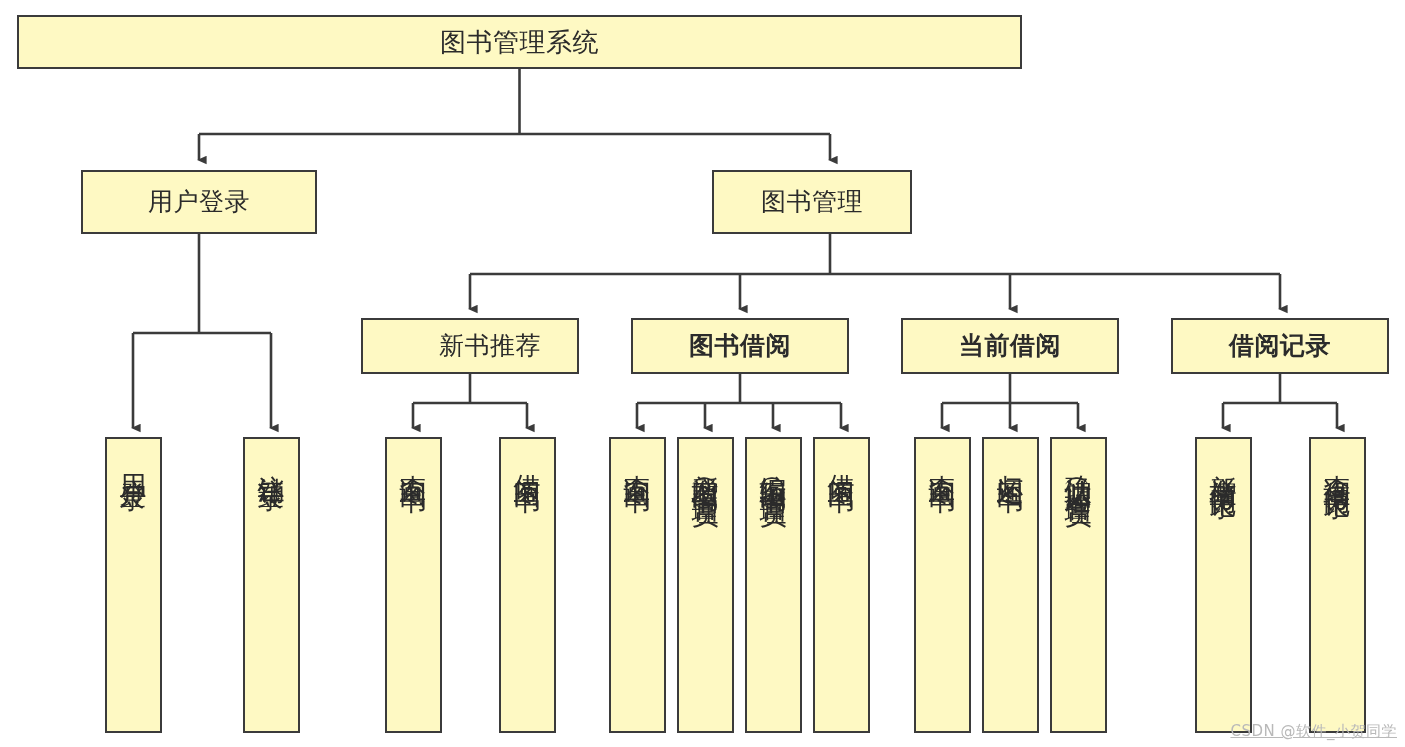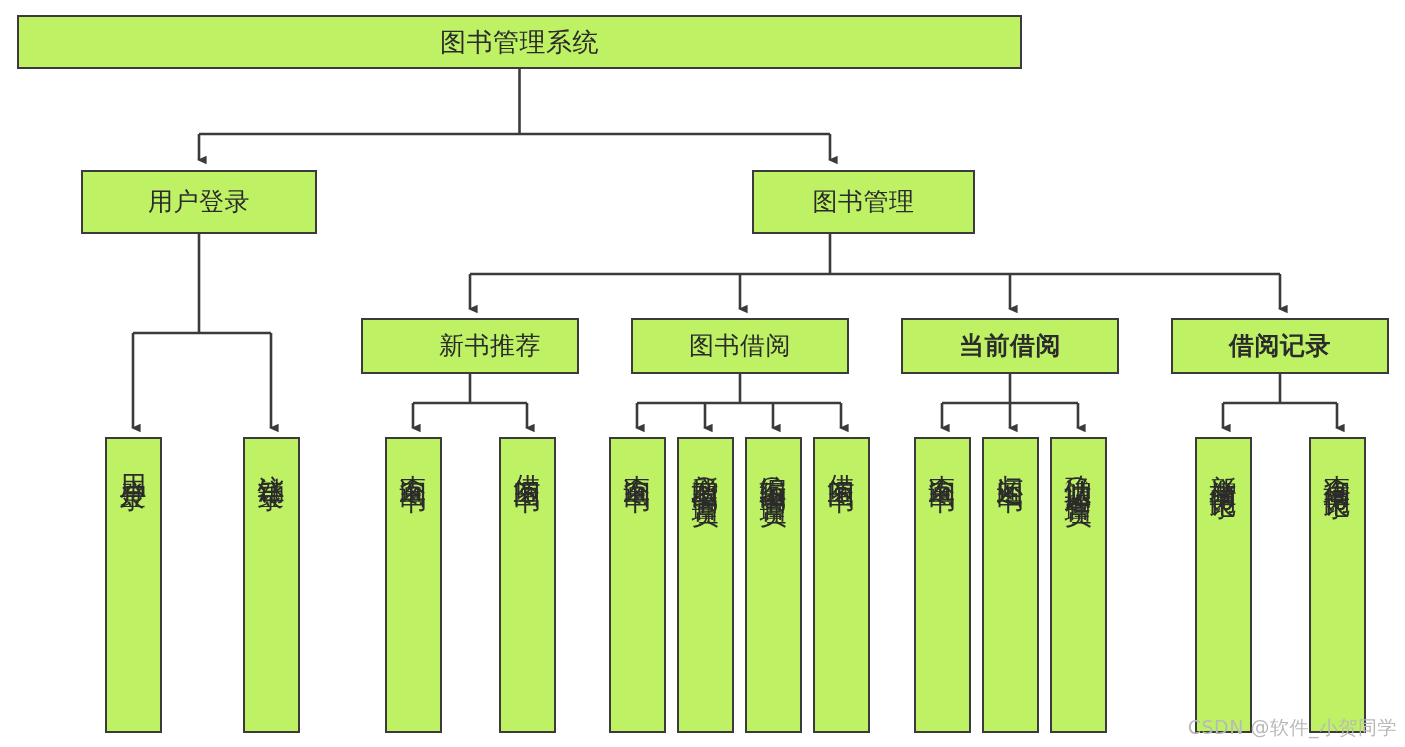--- a/index.html
+++ b/index.html
@@ -24,21 +24,21 @@
     position: absolute;
     left: 0; top: 0;
     width: 1405px;
     height: 747px;
     pointer-events: none;
   }
   .node {
     position: absolute;
     box-sizing: border-box;
     border: 2.5px solid #3b3b3b;
-    background: #bef264;
+    background: #fef9c3;
     display: flex;
     align-items: center;
     justify-content: center;
     color: #2b2b2b;
   }
   .node .lbl {
     display: block;
     text-align: center;
     line-height: 1.18;
     letter-spacing: 0.5px;
@@ -60,25 +60,26 @@
     text-orientation: upright;
     font-size: 27px;
     line-height: 1.0;
     letter-spacing: 4px;
     white-space: nowrap;
   }
   .watermark {
     position: absolute;
     right: 8px;
     bottom: 6px;
-    font-size: 19px;
+    font-size: 15px;
     color: #b9b9b9;
     white-space: nowrap;
     letter-spacing: 0.5px;
     font-family: "DejaVu Sans", "Liberation Sans", sans-serif;
+    text-decoration: underline;
   }
 </style>
 </head>
 <body>
 
 <div id="canvas">
 
   <svg class="edges" viewBox="0 0 1405 747" xmlns="http://www.w3.org/2000/svg">
     <defs>
       <marker id="arrow" markerWidth="10" markerHeight="10" refX="4.2" refY="7.6" orient="auto" markerUnits="userSpaceOnUse">
@@ -130,29 +131,29 @@
   </svg>
 
   <div class="node horiz root" style="left:17px; top:15px; width:1005px; height:54px;">
     <span class="lbl">图书管理系统</span>
   </div>
 
   <div class="node horiz" style="left:81px; top:170px; width:236px; height:64px;">
     <span class="lbl">用户登录</span>
   </div>
 
-  <div class="node horiz" style="left:752px; top:170px; width:223px; height:64px;">
+  <div class="node horiz" style="left:712px; top:170px; width:200px; height:64px;">
     <span class="lbl">图书管理</span>
   </div>
 
   <div class="node horiz" style="left:361px; top:318px; width:218px; height:56px;padding-left:40px;">
     <span class="lbl">新书推荐</span>
   </div>
 
-  <div class="node horiz" style="left:631px; top:318px; width:218px; height:56px;">
+  <div class="node horiz" style="left:631px; top:318px; width:218px; height:56px;font-weight:bold;">
     <span class="lbl">图书借阅</span>
   </div>
 
   <div class="node horiz" style="left:901px; top:318px; width:218px; height:56px;font-weight:bold;">
     <span class="lbl">当前借阅</span>
   </div>
 
   <div class="node horiz" style="left:1171px; top:318px; width:218px; height:56px;font-weight:bold;">
     <span class="lbl">借阅记录</span>
   </div>

